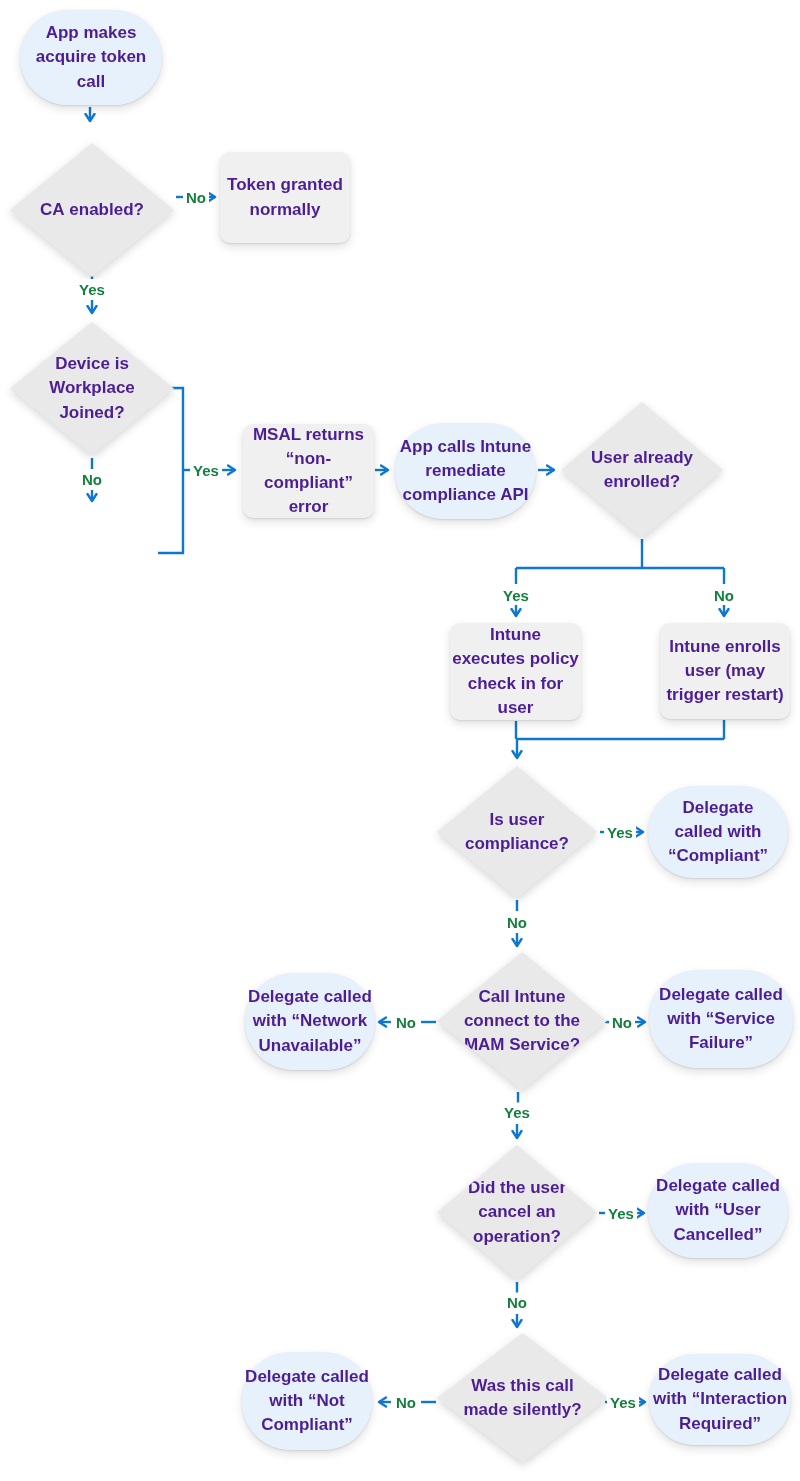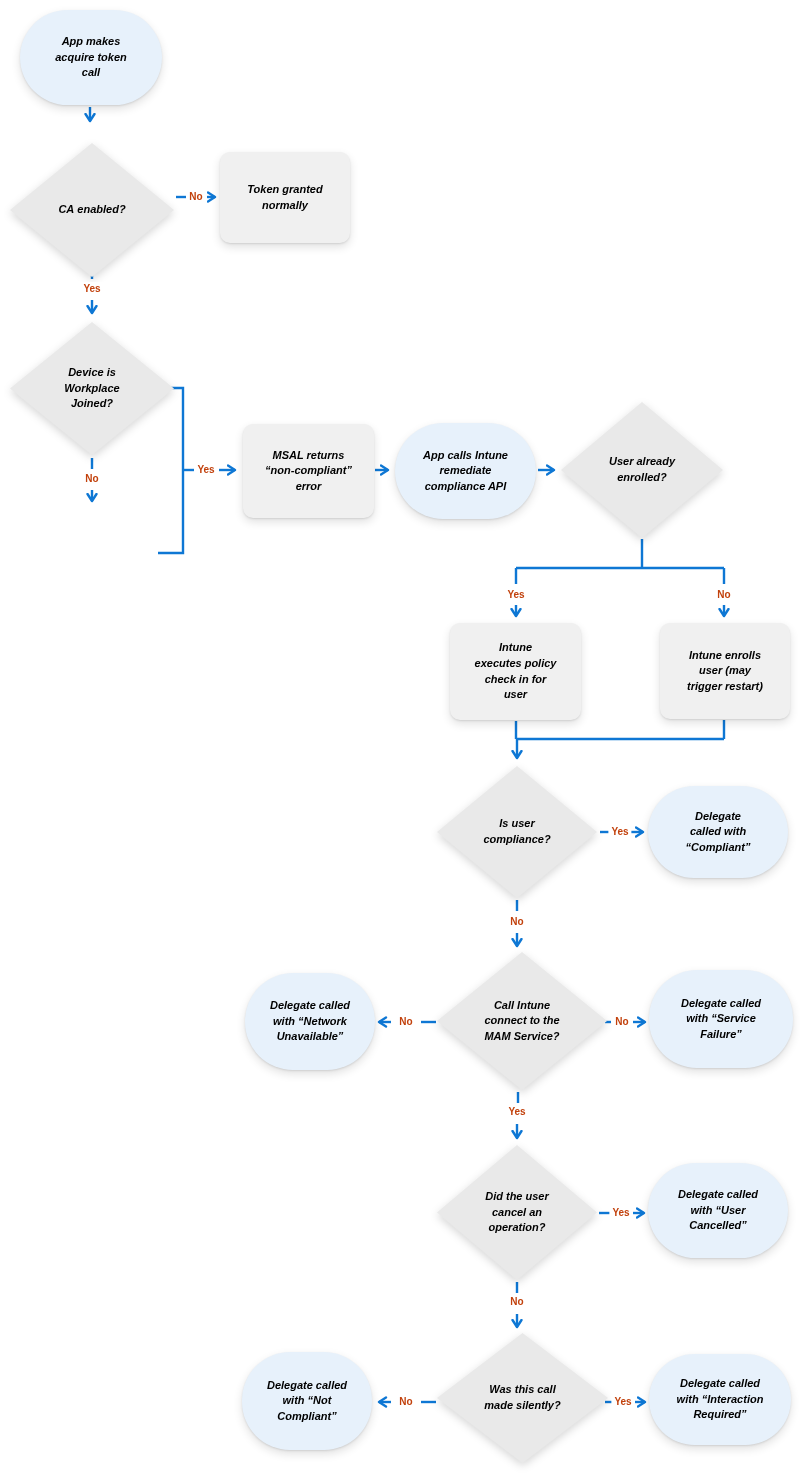--- a/index.html
+++ b/index.html
@@ -2,32 +2,32 @@
 <html><head>
 <meta charset="utf-8">
 <style>
   html,body{margin:0;padding:0;background:#ffffff;}
   #canvas{
     position:relative;width:800px;height:1481px;background:#ffffff;overflow:hidden;
     font-family:"Liberation Sans",sans-serif;color:#1f1f1f;
   }
   #wires{position:absolute;left:0;top:0;width:800px;height:1481px;}
   .node{position:absolute;display:flex;align-items:center;justify-content:center;text-align:center;}
-  .txt{white-space:pre-line;font-size:11px;line-height:1.42;font-weight:600;color:#000000;font-style:italic;}
+  .txt{white-space:pre-line;font-size:17px;line-height:1.42;font-weight:600;color:#4c1d95;}
   .terminal{background:#e7f1fb;border-radius:48px;box-shadow:0 1px 2px rgba(0,0,0,.10),0 4px 10px rgba(0,0,0,.12);}
   .process{background:#f0f0f0;border-radius:10px;box-shadow:0 1px 2px rgba(0,0,0,.10),0 4px 10px rgba(0,0,0,.12);}
   .decision{filter:drop-shadow(0 3px 4px rgba(0,0,0,.16));background:transparent;}
   .decision .shape{
     position:absolute;inset:0;background:#e9e9e9;
     clip-path:polygon(50% 0%,100% 50%,50% 100%,0% 50%);
     display:flex;align-items:center;justify-content:center;text-align:center;
   }
   .edge-label{
     position:absolute;transform:translate(-50%,-50%);
-    color:#c2410c;font-size:10px;font-weight:700;line-height:1;
+    color:#15803d;font-size:15px;font-weight:700;line-height:1;
     background:#ffffff;padding:2px 3px;white-space:nowrap;
   }
   .b{font-weight:800;}
 </style>
 </head>
 <body>
 
 <div id="canvas">
 
   <svg id="wires" viewBox="0 0 800 1481">

